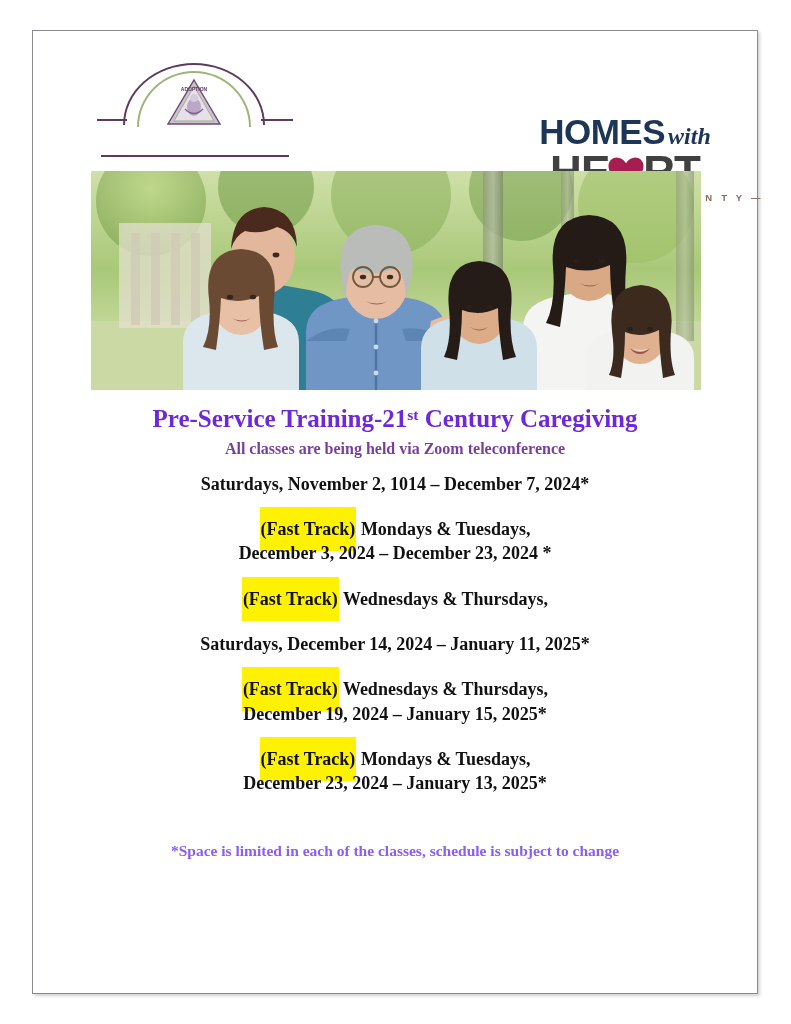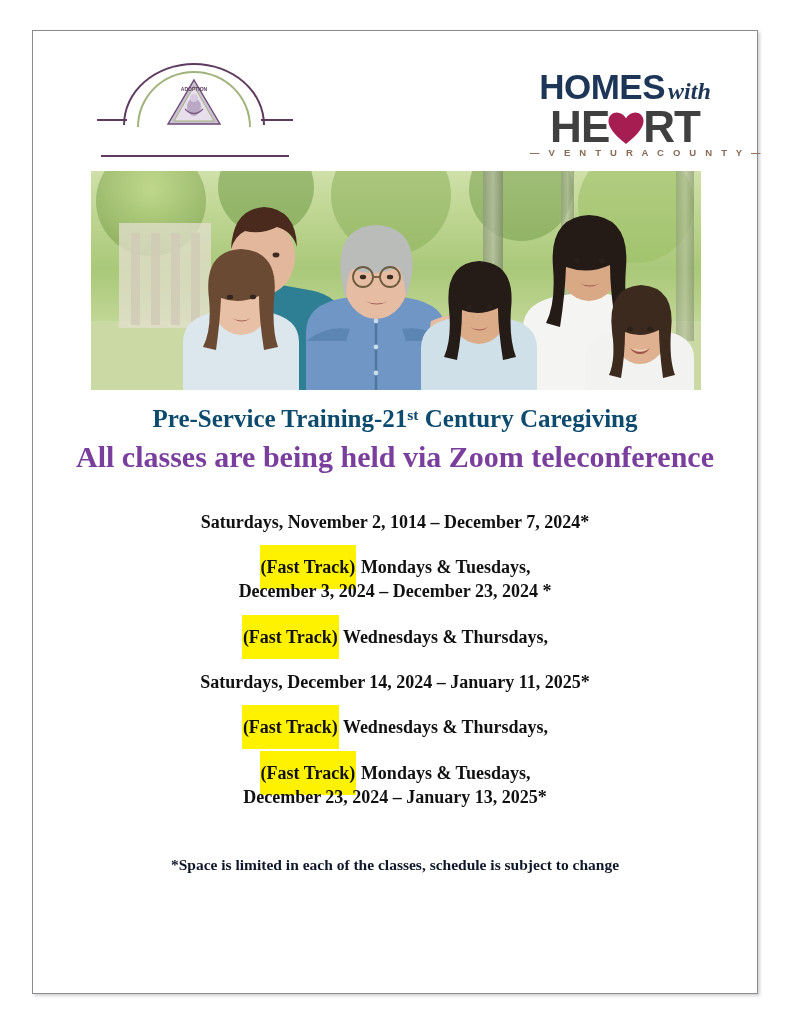--- a/index.html
+++ b/index.html
@@ -127,20 +127,21 @@
     left: 497px;
     top: 38px;
     width: 190px;
     height: 95px;
     text-align: center;
   }
   .hwh-line1 {
     position: relative;
     height: 40px;
     white-space: nowrap;
+    margin-top: 45px;
   }
   .hwh-homes {
     font-family: "Liberation Sans", sans-serif;
     font-size: 35px;
     font-weight: 700;
     color: #1d3557;
     letter-spacing: -0.5px;
     line-height: 1;
     vertical-align: baseline;
   }
@@ -199,47 +200,47 @@
     position: absolute;
     left: 33px;
     top: 405px;
     width: 724px;
     text-align: center;
   }
   #training-title {
     font-family: "Liberation Serif", serif;
     font-size: 25px;
     font-weight: 700;
-    color: #0c4a6e;
+    color: #6d28d9;
     line-height: 1.15;
     white-space: nowrap;
   }
   #training-title sup {
     font-size: 0.62em;
     vertical-align: 0.45em;
   }
   .subtitle-line {
     font-family: "Liberation Serif", serif;
     font-size: 16px;
     font-weight: 700;
     color: #111111;
     line-height: 1.28;
   }
   #subtitle-block { margin-top: 6px; }
 
   #zoom-notice {
     font-family: "Liberation Serif", serif;
-    font-size: 30px;
+    font-size: 16px;
     font-weight: 700;
     color: #7a3e9d;
     white-space: nowrap;
   }
 
   #schedule-list {
-    margin-top: 36px;
+    margin-top: 14px;
   }
   .schedule-entry {
     margin-bottom: 21px;
     font-family: "Liberation Serif", serif;
     font-size: 18px;
     font-weight: 700;
     color: #111111;
     line-height: 1.35;
   }
   .schedule-entry:last-child { margin-bottom: 0; }
@@ -248,21 +249,21 @@
     background: #fff200;
     color: #111111;
     padding: 12px 1px;
   }
 
   #limited-note {
     margin-top: 47px;
     font-family: "Liberation Serif", serif;
     font-size: 15.5px;
     font-weight: 700;
-    color: #0f172a;
+    color: #8b5cf6;
     white-space: nowrap;
   }
 </style>
 </head>
 <body>
 
 <div id="flyer-page">
 
   <div id="page-border"></div>
 
@@ -435,20 +436,21 @@
         <div class="entry-line"><span class="fast-track-tag">(Fast Track)</span><span> Wednesdays &amp; Thursdays,</span></div>
       </div>
 
 
       <div class="schedule-entry">
         <div class="entry-line">Saturdays, December 14, 2024 – January 11, 2025*</div>
       </div>
 
       <div class="schedule-entry">
         <div class="entry-line"><span class="fast-track-tag">(Fast Track)</span><span> Wednesdays &amp; Thursdays,</span></div>
+        <div class="entry-line">December 19, 2024 – January 15, 2025*</div>
       </div>
 
       <div class="schedule-entry">
         <div class="entry-line"><span class="fast-track-tag">(Fast Track)</span><span> Mondays &amp; Tuesdays,</span></div>
         <div class="entry-line">December 23, 2024 – January 13, 2025*</div>
       </div>
 
     </div>
 
     <div id="limited-note">*Space is limited in each of the classes, schedule is subject to change</div>

